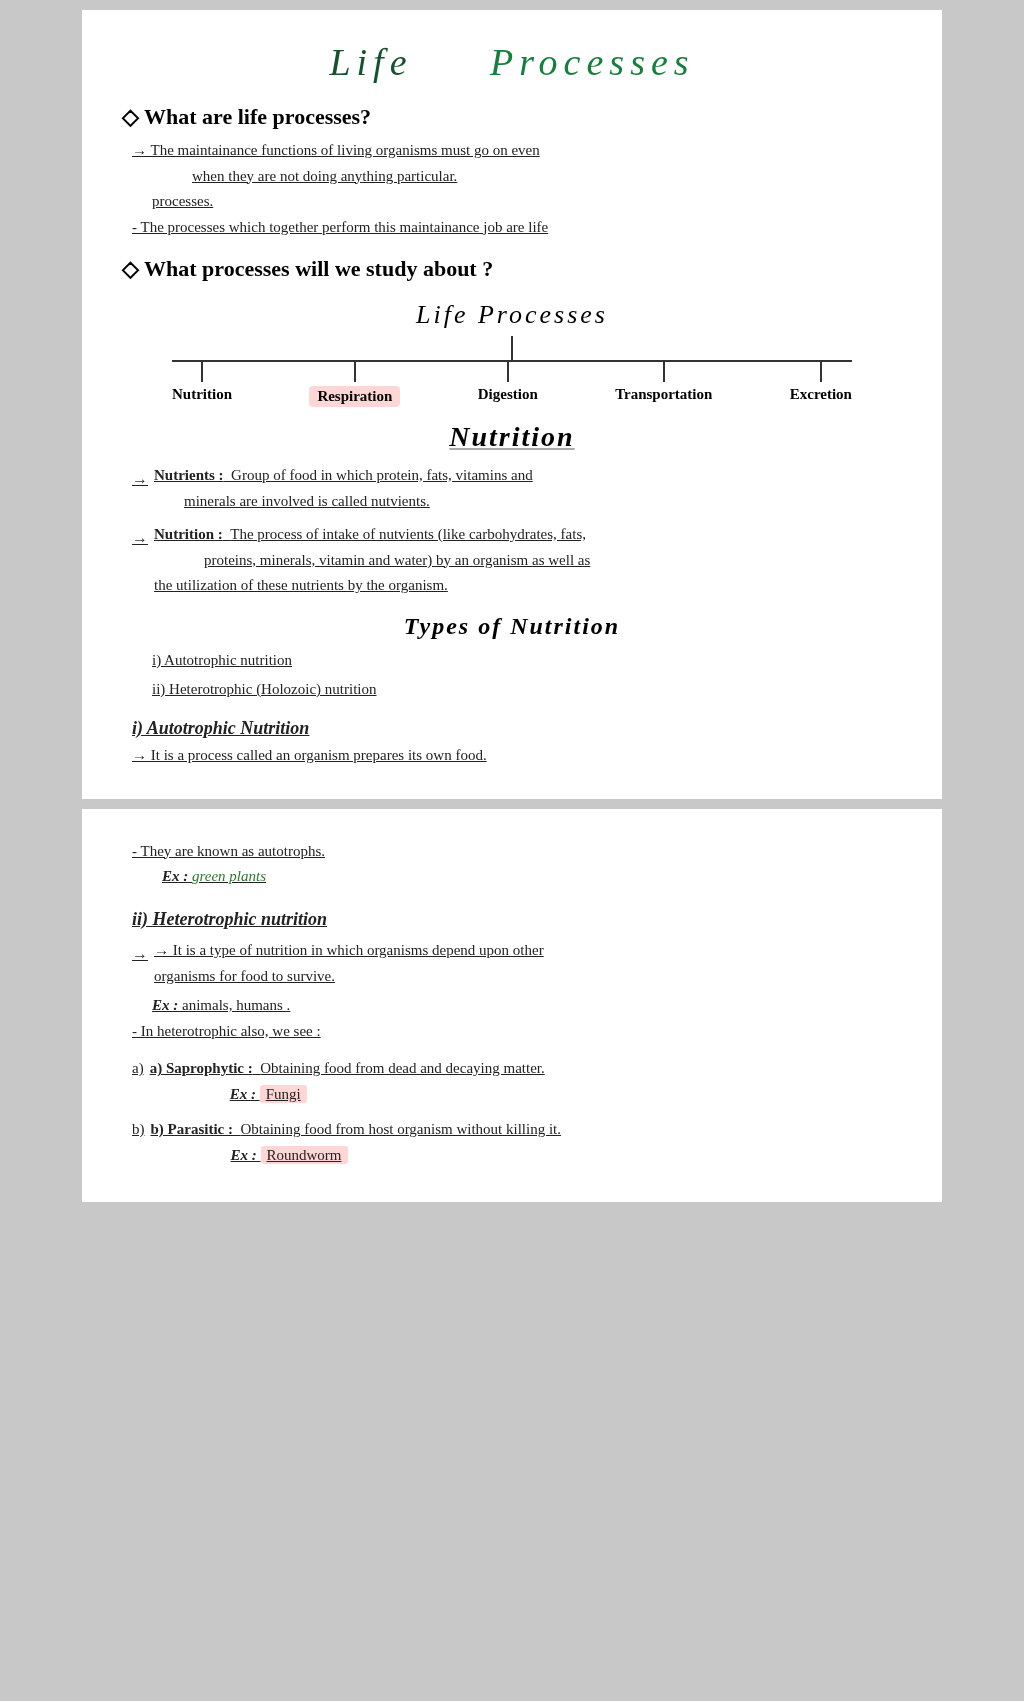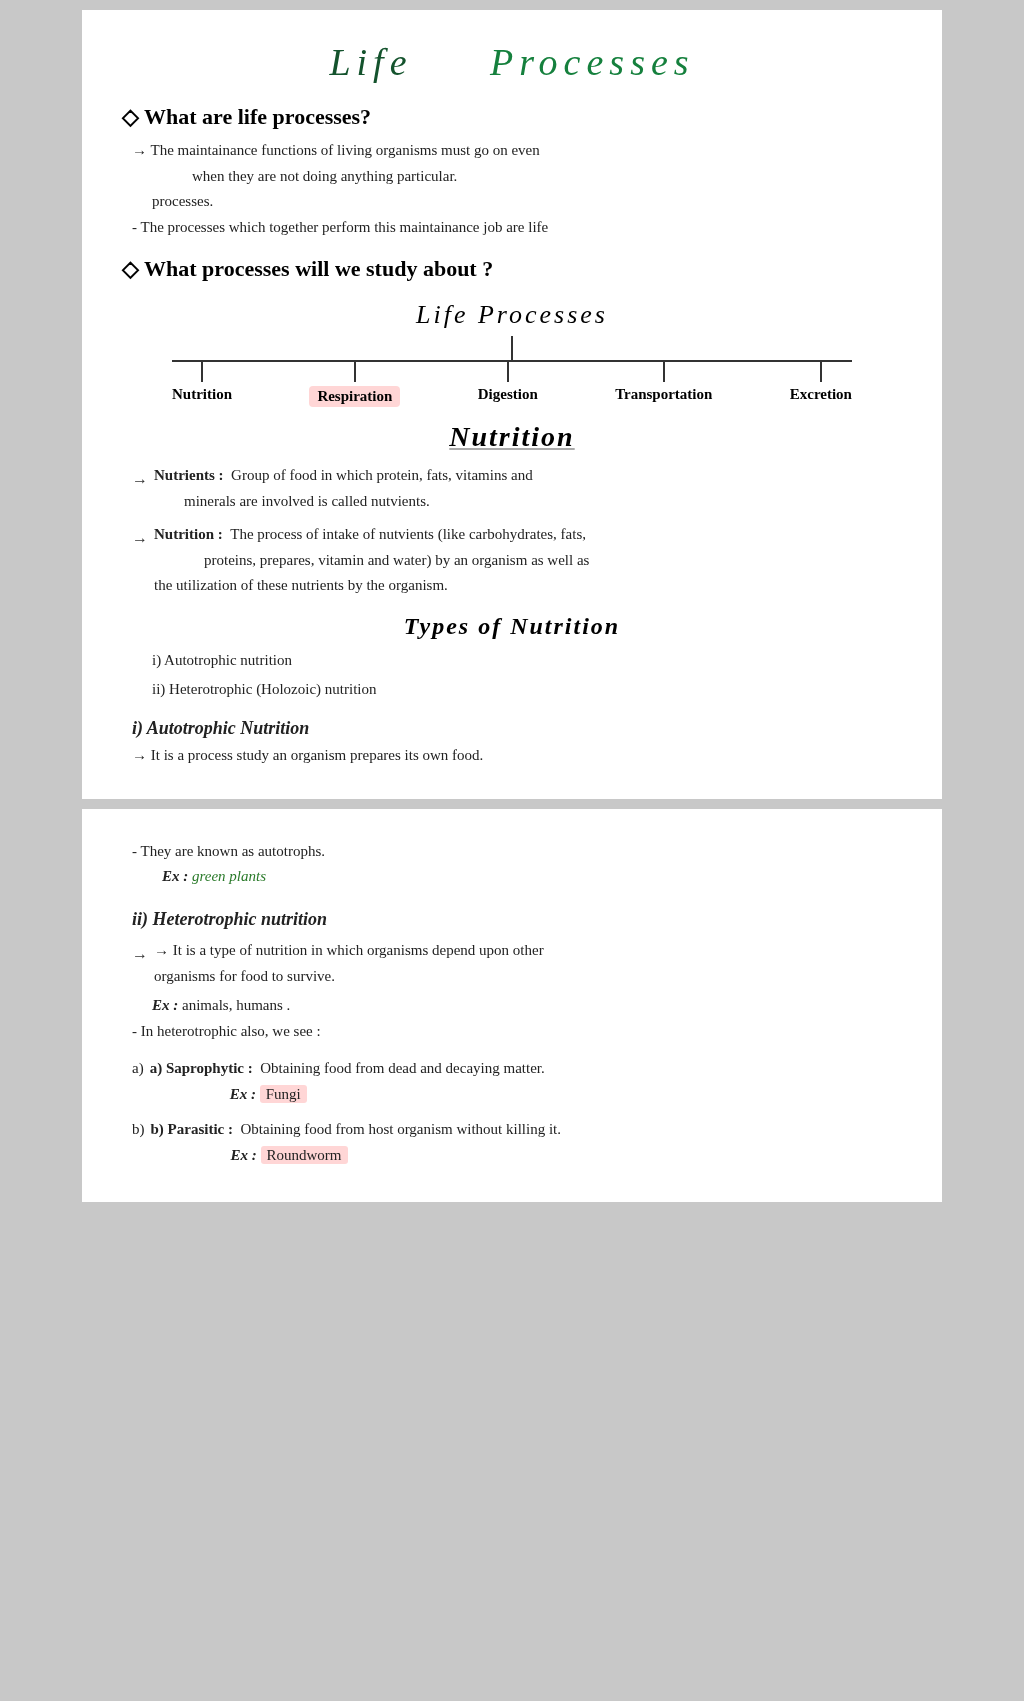--- a/index.html
+++ b/index.html
@@ -35,20 +35,21 @@
       margin: 10px 0 8px 0;
       display: flex;
       align-items: flex-end;
       gap: 8px;
     }
     .body-text {
       font-size: 15px;
       line-height: 1.7;
       margin-left: 10px;
       color: #222;
+      text-decoration: underline;
     }
     .arrow-item {
       display: flex;
       align-items: flex-start;
       gap: 6px;
       margin-bottom: 4px;
     }
     .arrow { font-size: 16px; color: #333; margin-top: 2px; }
 
     
@@ -226,37 +227,37 @@
       </div>
     </div>
   </div>
 
   <div class="body-text" style="margin-top:8px;">
     <div class="arrow-item">
       <span class="arrow">→</span>
       <div>
         <span class="bold-term">Nutrition :</span>
         &nbsp;<span>The   process   of   intake   of   nutvients (like   carbohydrates, fats,</span>
-        <div style="margin-left:50px;">proteins, prepares, vitamin  and  water) by  an   organism  as  well  as</div>
+        <div style="margin-left:50px;">proteins, minerals, vitamin  and  water) by  an   organism  as  well  as</div>
         <div>the   utilization  of  these  nutrients  by  the  organism.</div>
       </div>
     </div>
   </div>
 
   <div class="subsection-heading">Types  of  Nutrition</div>
 
   <div class="body-text">
     <div class="list-roman">i) Autotrophic   nutrition</div>
     <div class="list-roman">ii) Heterotrophic (Holozoic)   nutrition</div>
   </div>
 
   <div class="body-text" style="margin-top:10px;">
     <div style="font-size:18px; font-weight:bold; font-style:italic;">i) Autotrophic  Nutrition</div>
   </div>
-  <div class="body-text">→ It  is  a  process  study  an   organism  prepares  its  own  food.</div>
+  <div class="body-text">→ It  is  a  process  called  an   organism  prepares  its  own  food.</div>
 
 </div>
 
 <div class="page2">
 
   <div class="body-text">
     <div>- They  are   known   as   autotrophs.</div>
     <div style="margin-left:30px;">
       <span class="ex-label">Ex : </span>
       <span class="highlight-green">green   plants</span>

